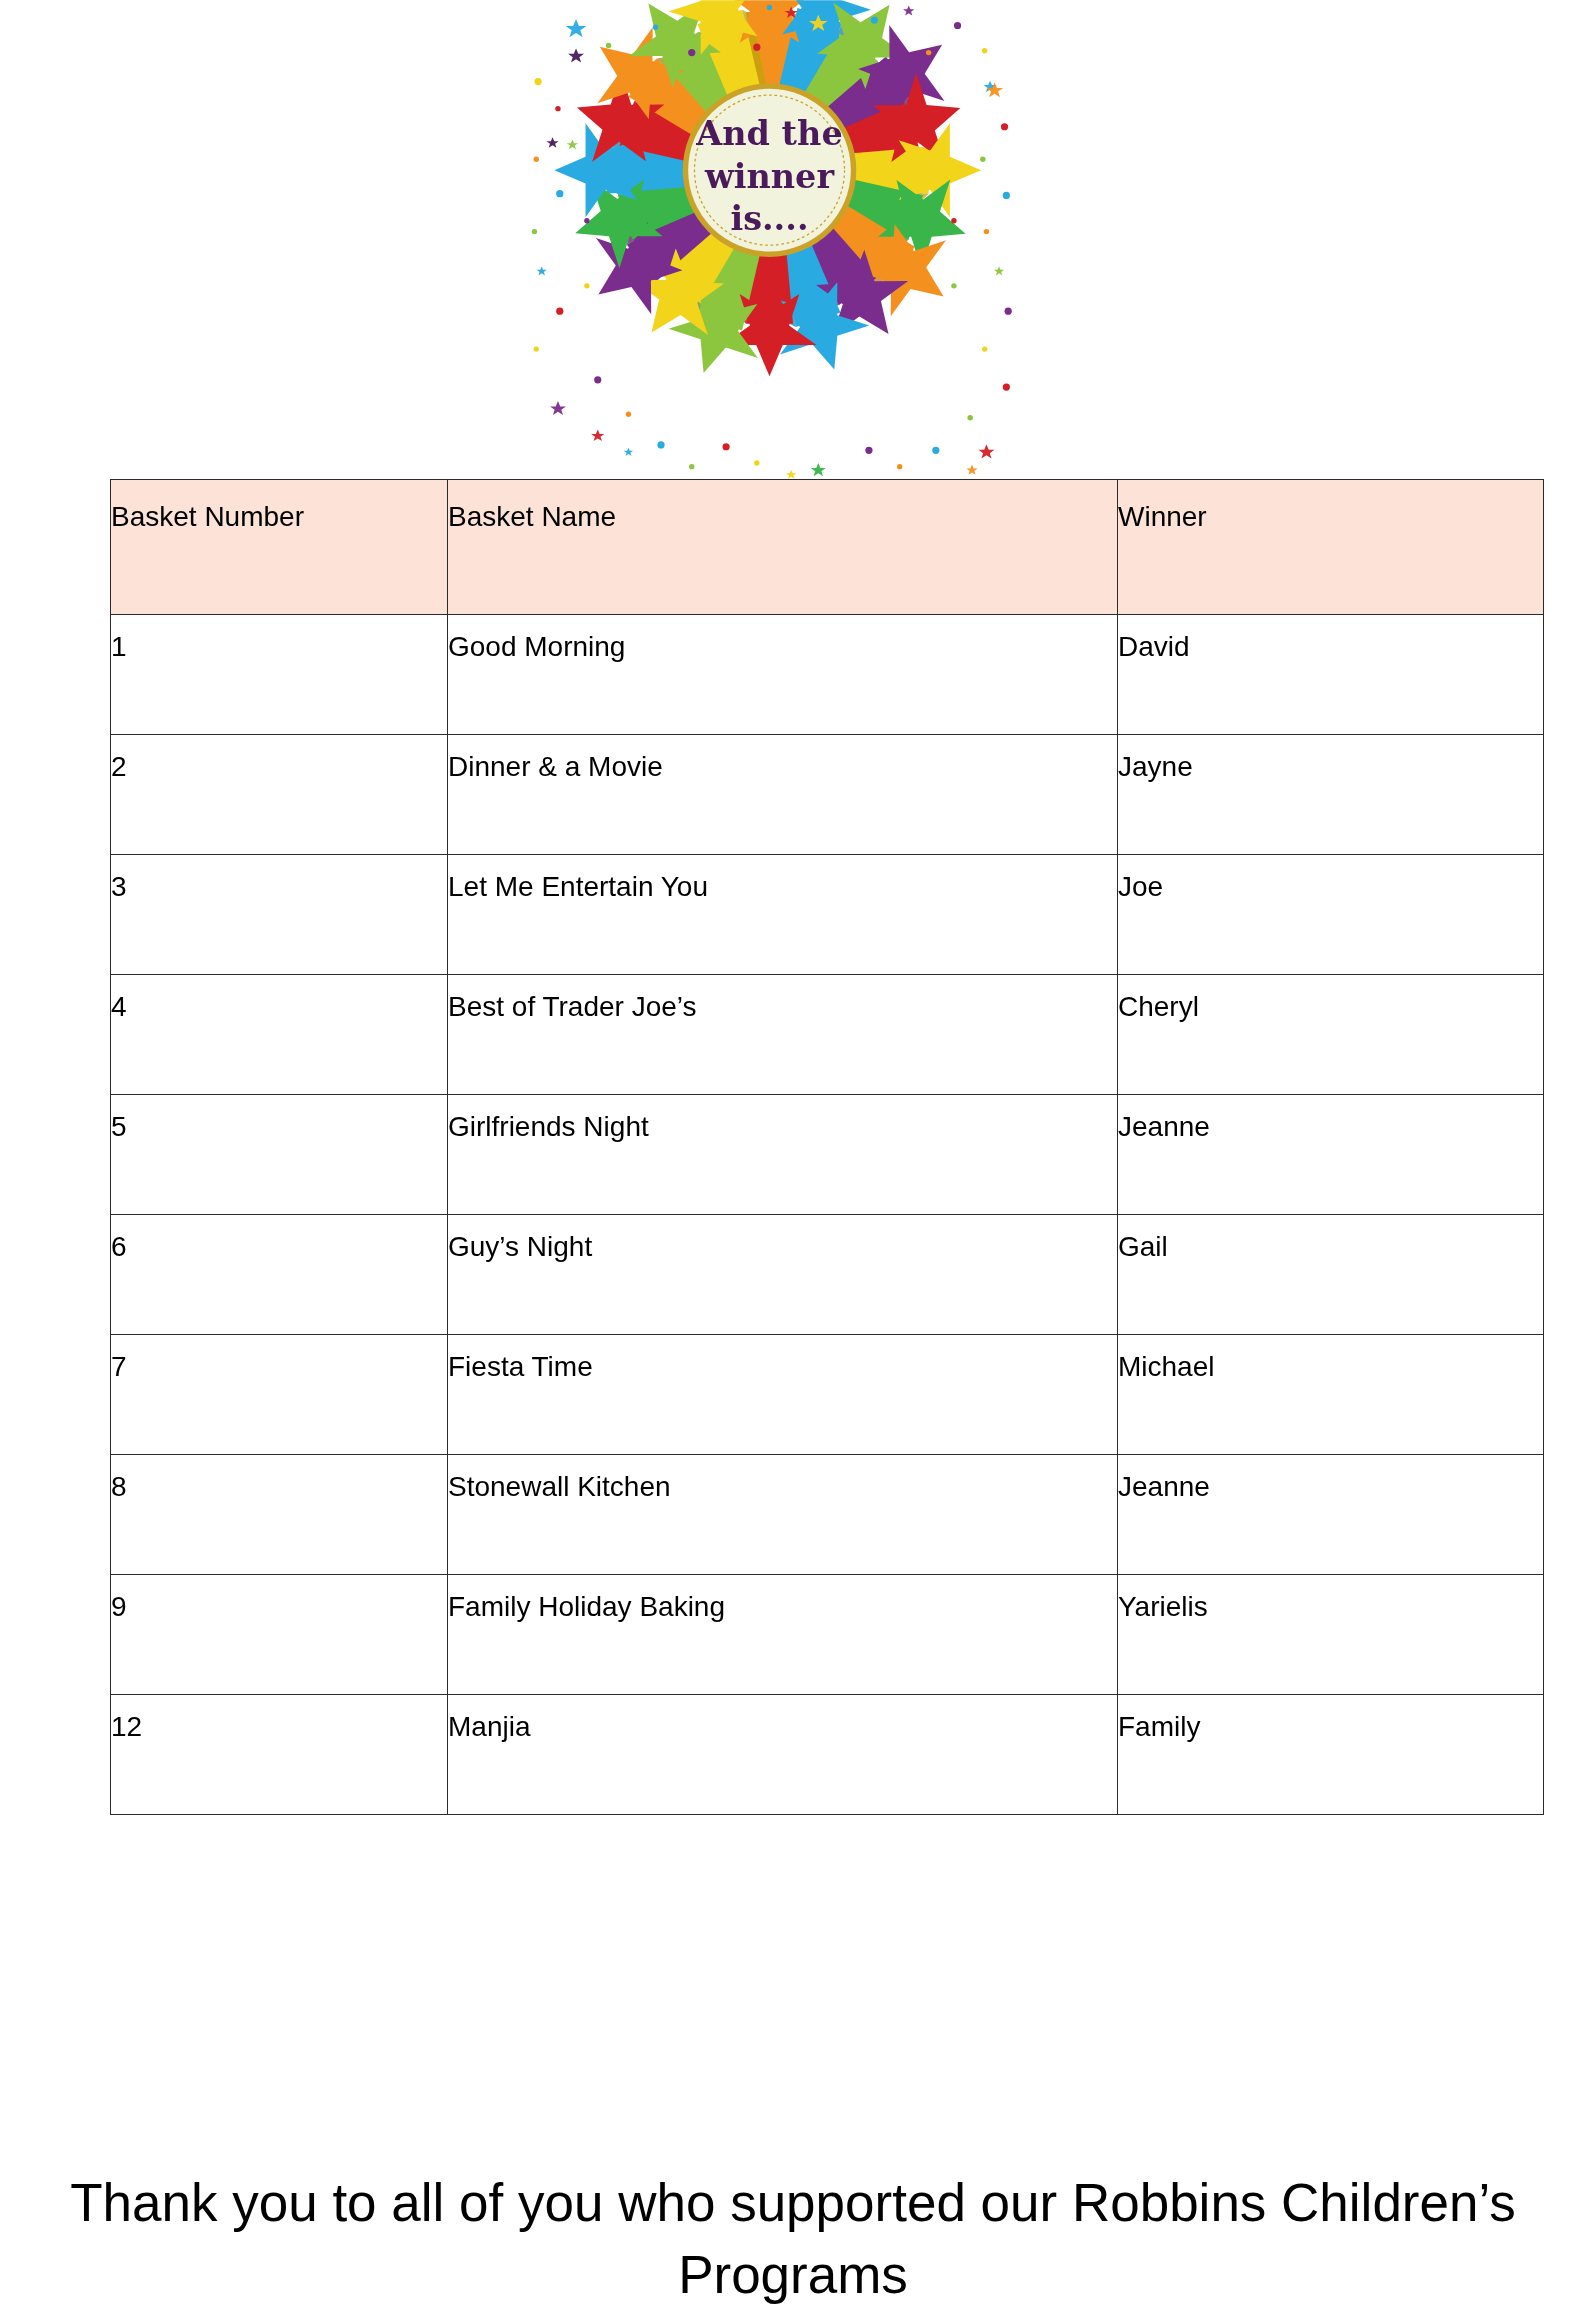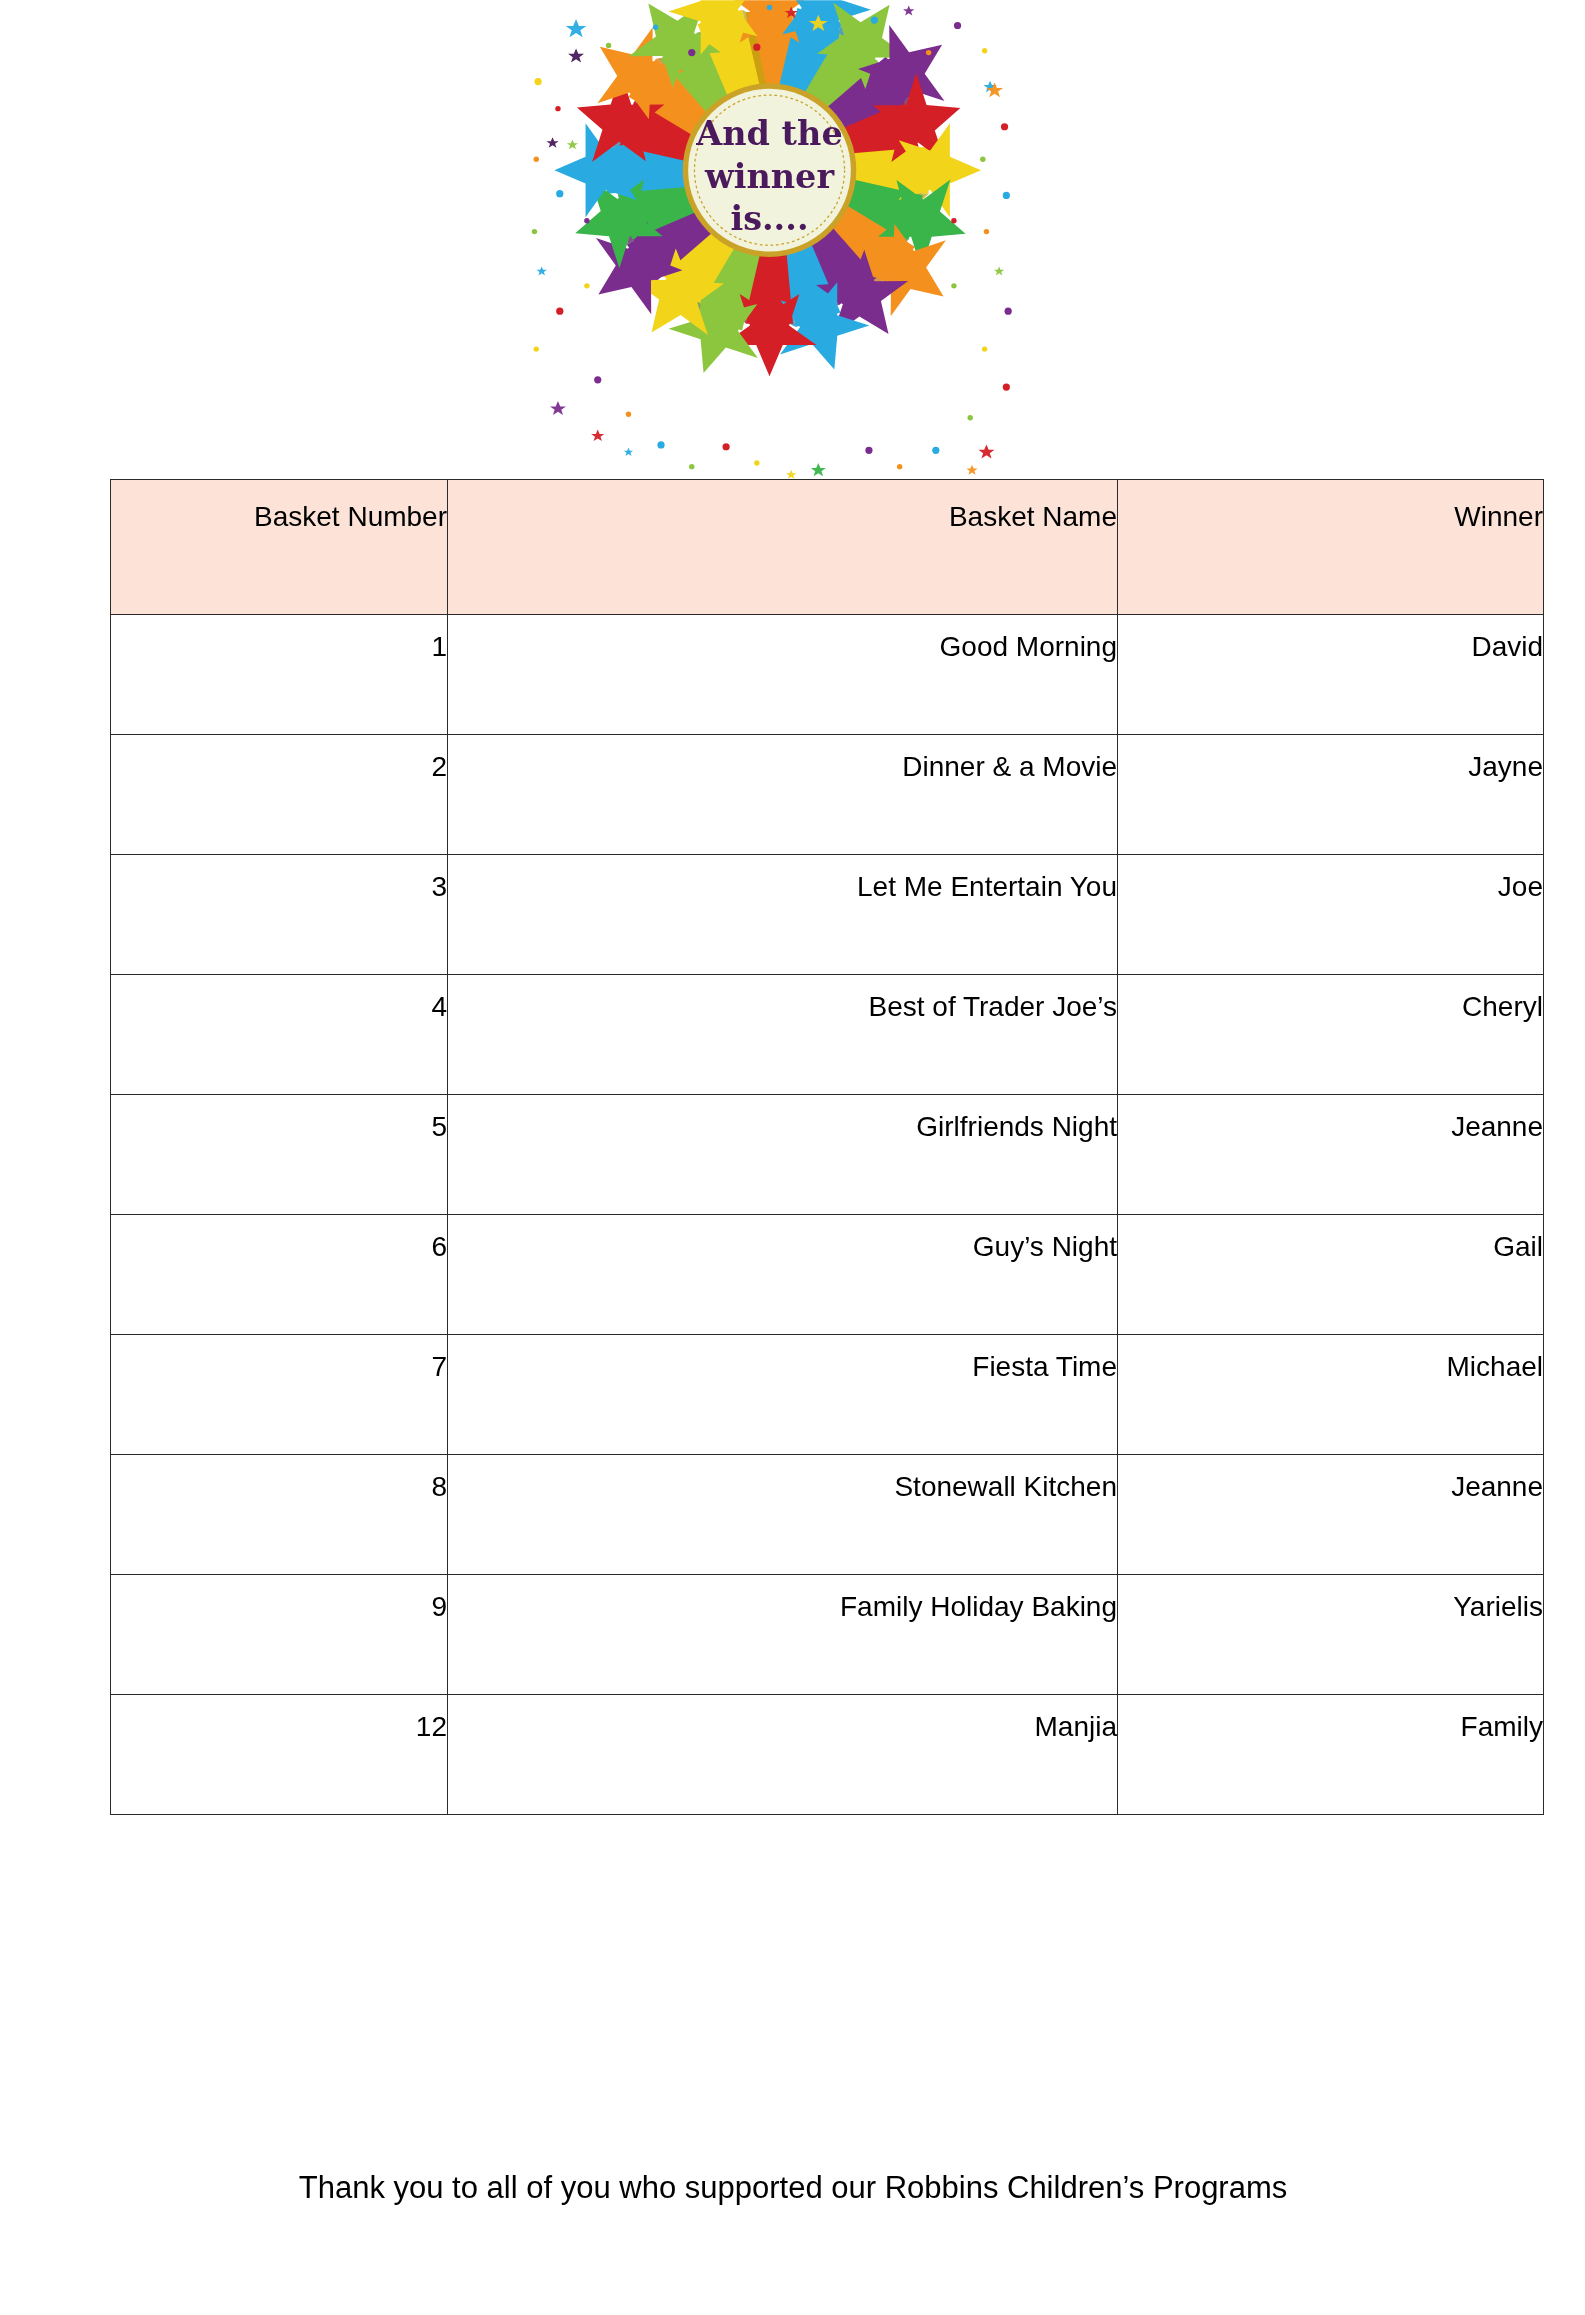--- a/index.html
+++ b/index.html
@@ -36,21 +36,21 @@
     table-layout: fixed;
   }
   #results-table col.c-num  { width: 337px; }
   #results-table col.c-name { width: 670px; }
   #results-table col.c-win  { width: 426px; }
 
   #results-table th,
   #results-table td {
     border: 1.8px solid #2b2b2b;
     vertical-align: top;
-    text-align: right;
+    text-align: left;
     padding: 0;
   }
 
   #results-table thead th {
     background: #fce2d7;
     height: 134px;
     font-weight: normal;
     font-size: 28px;
     line-height: 1.05;
   }
@@ -70,21 +70,21 @@
     padding-top: 17px;
   }
 
   
   #footer-note {
     position: absolute;
     left: 0;
     top: 2167px;
     width: 1586px;
     text-align: center;
-    font-size: 31px;
+    font-size: 53px;
     line-height: 1.35;
     color: #000000;
   }
   #footer-note .fline { display: block; }
 </style>
 </head>
 <body>
 
 <div id="banner-wrap">
   <svg id="banner-svg" viewBox="0 0 552 535">

